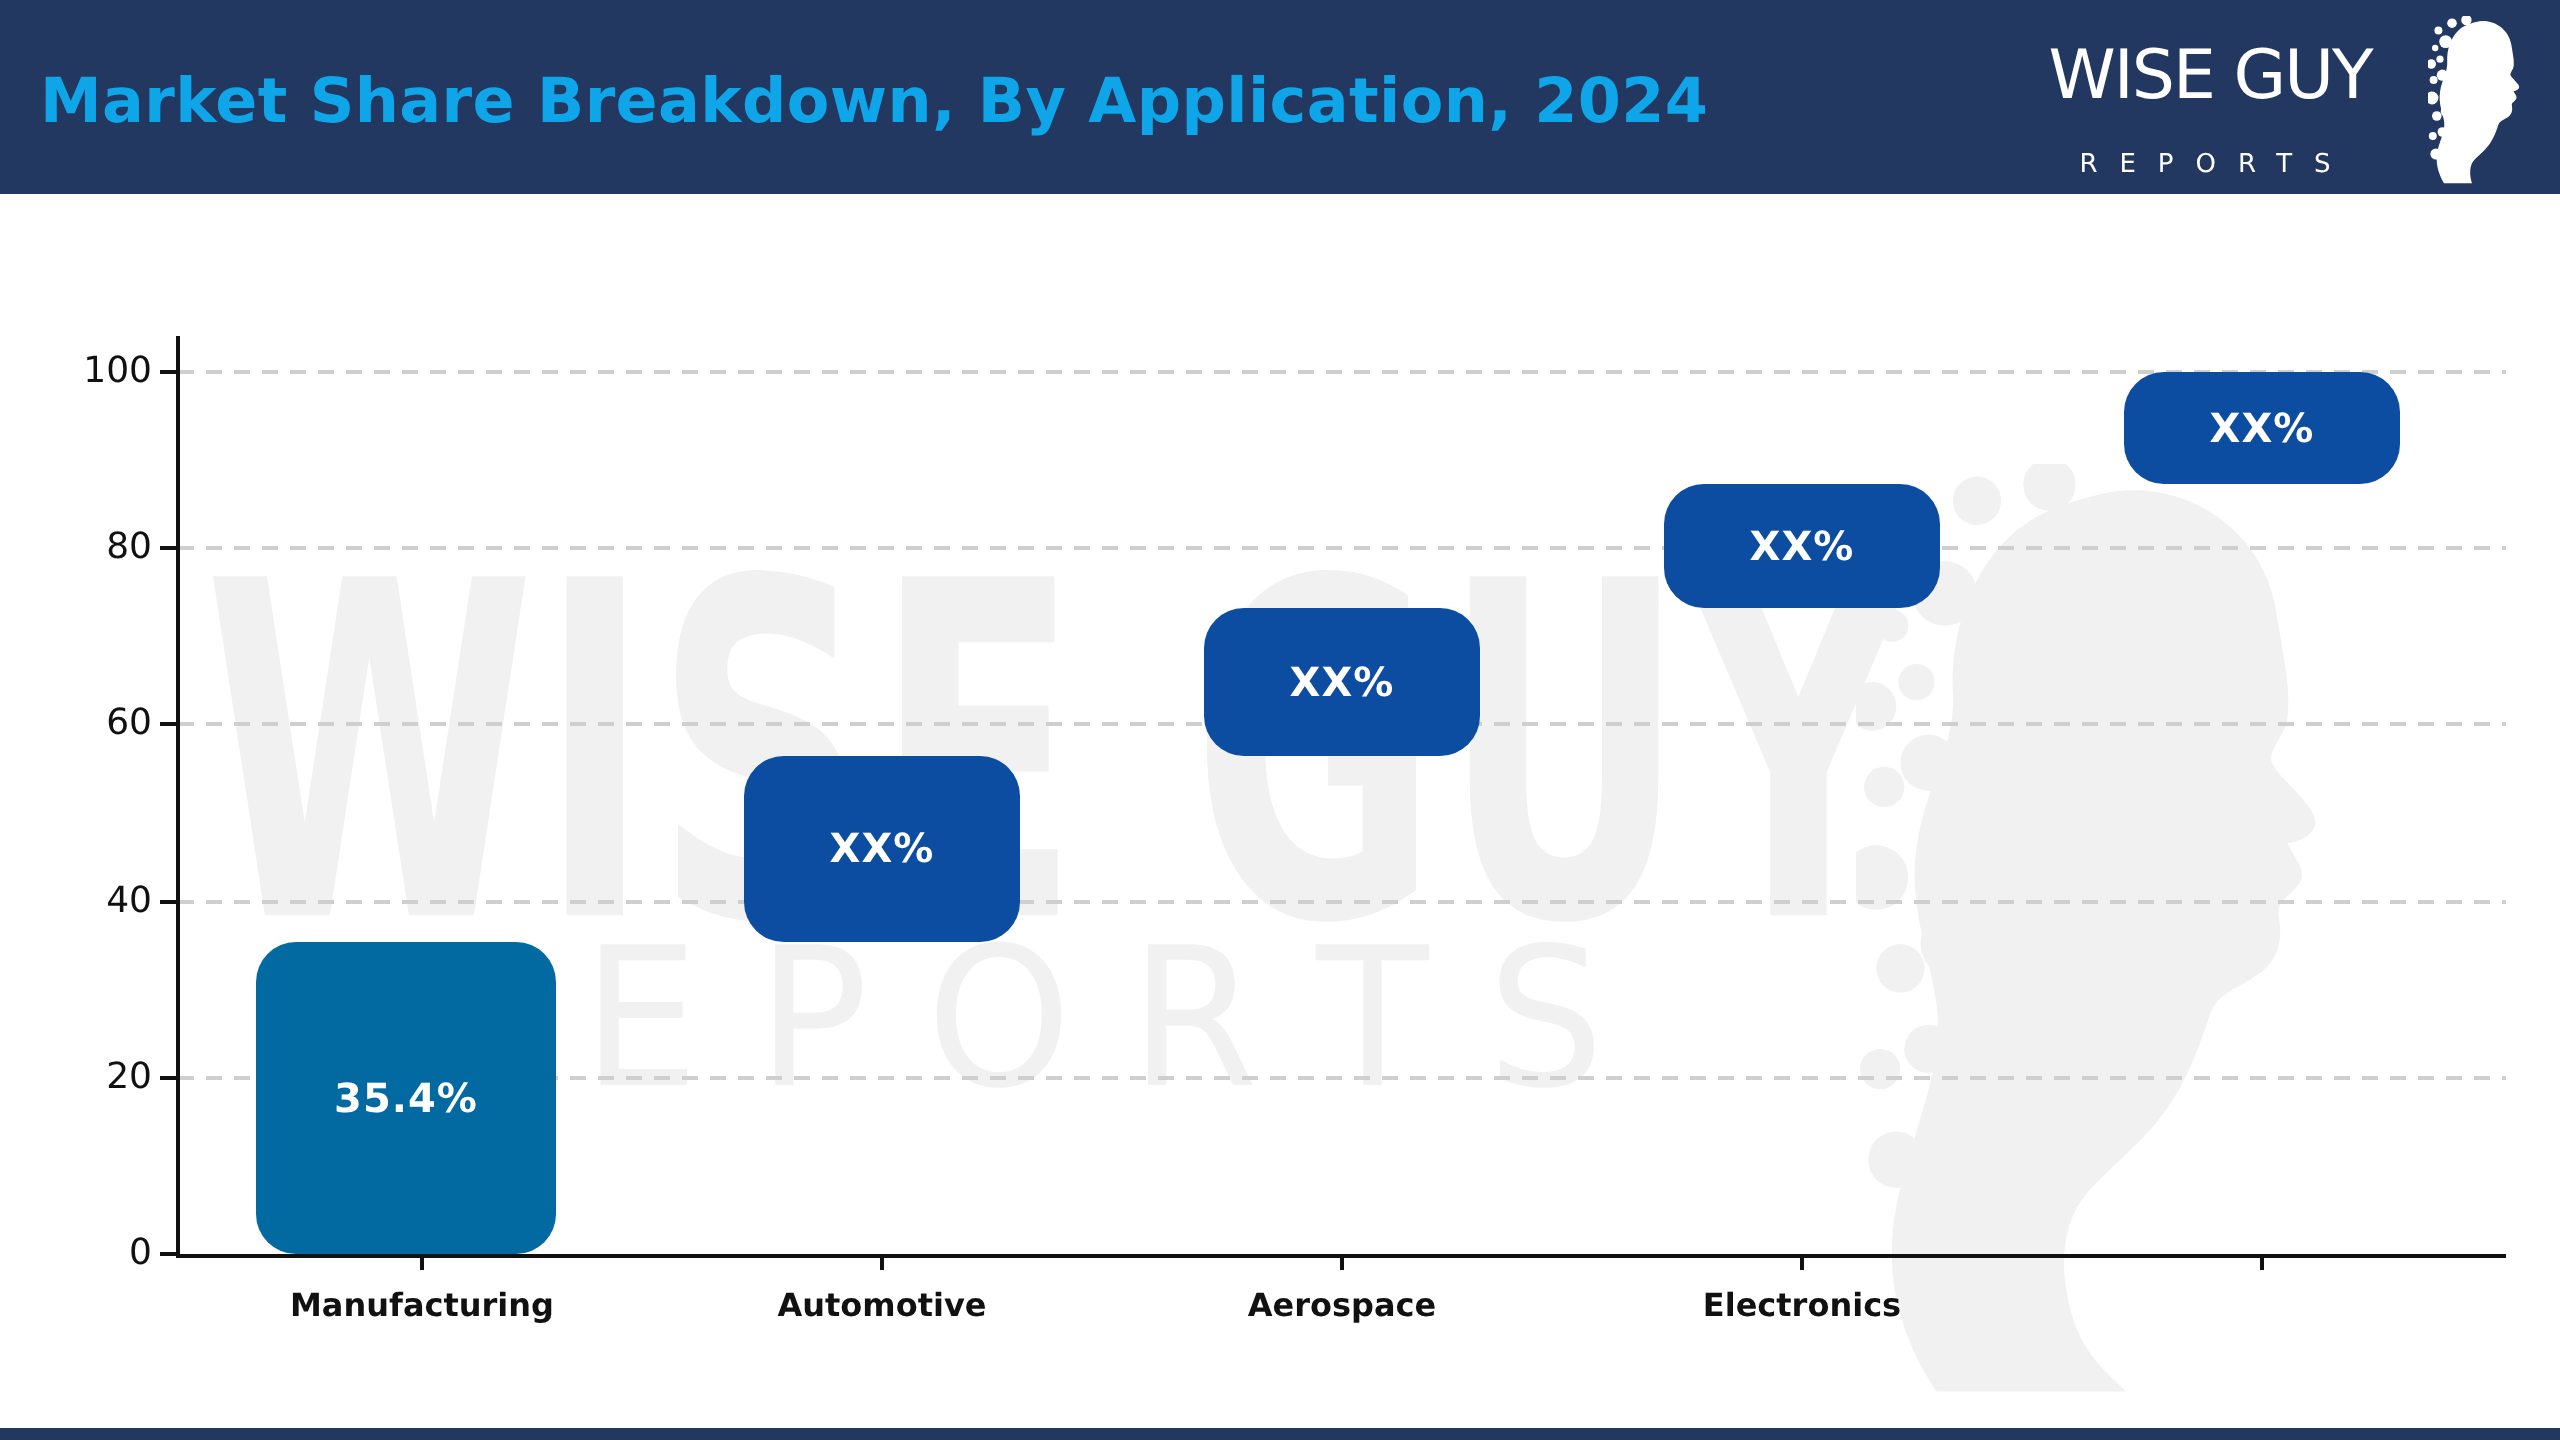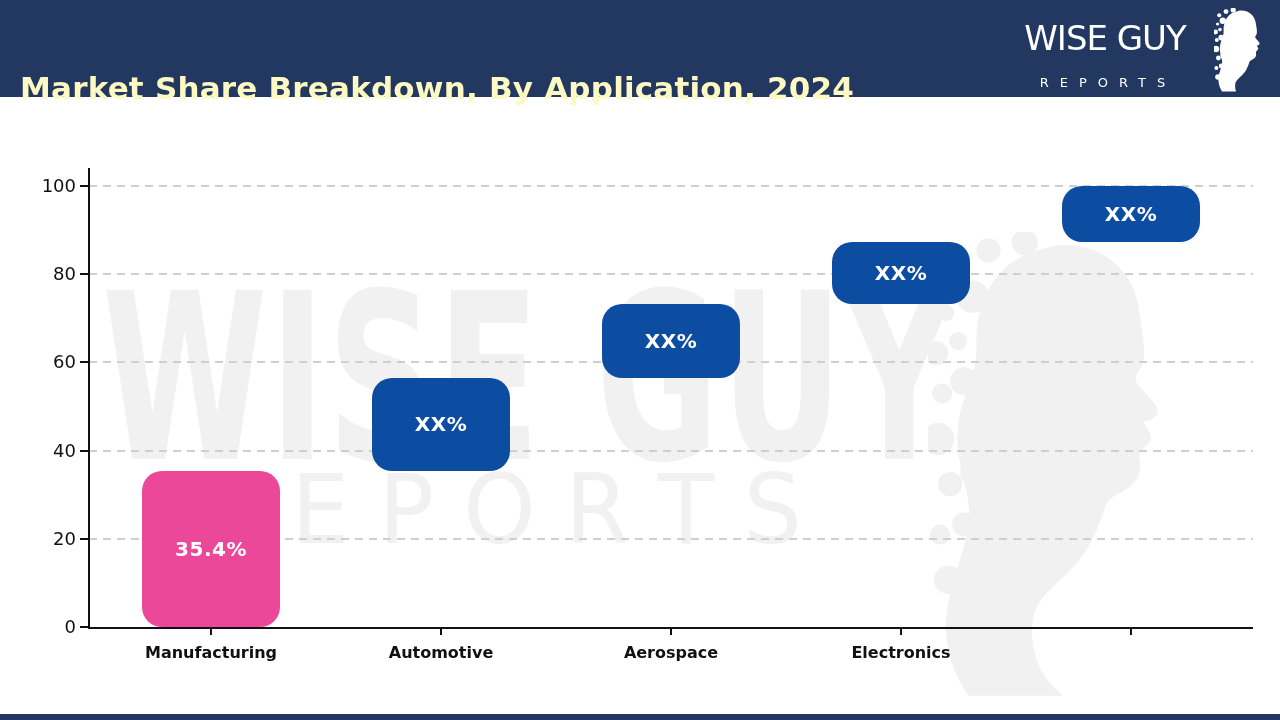--- a/index.html
+++ b/index.html
@@ -3,22 +3,22 @@
 <meta charset="utf-8">
 <style>
   * { margin:0; padding:0; box-sizing:border-box; }
   html,body { width:1280px; height:720px; overflow:hidden; background:#ffffff;
               font-family:"DejaVu Sans","Liberation Sans",sans-serif; }
   #page { position:relative; width:1280px; height:720px; background:#ffffff; overflow:hidden; }
 
   
   #header { position:absolute; left:0; top:0; width:1280px; height:97px;
             background:#233861; z-index:10; }
-  #page-title { position:absolute; left:20px; top:33px; color:#fef9c3;
-                font-size:31px; font-weight:bold; letter-spacing:0.2px; white-space:nowrap;margin-top:37px; }
+  #page-title { position:absolute; left:20px; top:33px; color:#0ea5e9;
+                font-size:31px; font-weight:bold; letter-spacing:0.2px; white-space:nowrap; }
   #logo { position:absolute; right:12px; top:6px; width:262px; height:88px; }
   #logo-text { position:absolute; left:0; top:14px; width:198px; text-align:center; color:#ffffff; }
   #logo-line1 { font-size:34px; font-weight:500; letter-spacing:-1px; line-height:36px; white-space:nowrap; }
   #logo-line2 { font-size:13px; font-weight:400; letter-spacing:11px; margin-top:19px;
                 margin-left:6px; white-space:nowrap; }
   #logo-face { position:absolute; right:2px; top:2px; }
 
   
   .wm { position:absolute; color:#f1f1f1; z-index:1; white-space:nowrap; user-select:none; }
   #wm-line1 { left:102px; top:282px; width:790px; text-align:center;
@@ -106,21 +106,21 @@
       <div class="y-tick-label" style="top: 441.6px; left: 8px;">40</div>
       <div class="gridline" style="top: 361.4px;"></div>
       <div class="y-tick" style="top: 361.4px;"></div>
       <div class="y-tick-label" style="top: 353.4px; left: 8px;">60</div>
       <div class="gridline" style="top: 273.2px;"></div>
       <div class="y-tick" style="top: 273.2px;"></div>
       <div class="y-tick-label" style="top: 265.2px; left: 8px;">80</div>
       <div class="gridline" style="top: 185px;"></div>
       <div class="y-tick" style="top: 185px;"></div>
       <div class="y-tick-label" style="top: 177px; left: 8px;">100</div>
-      <div class="bar" style="left: 142px; top: 470.886px; width: 138px; height: 156.114px; background: #ec4899;">
+      <div class="bar" style="left: 128px; top: 470.886px; width: 150px; height: 156.114px; background: #0369a1;">
         <div class="bar-label">35.4%</div>
       </div>
       <div class="x-tick" style="left: 210px;"></div>
       <div class="x-category-label" style="left: 96px;">Manufacturing</div>
       <div class="bar" style="left: 372px; top: 377.835px; width: 138px; height: 93.051px; background: rgb(12, 77, 162);">
         <div class="bar-label">XX%</div>
       </div>
       <div class="x-tick" style="left: 440px;"></div>
       <div class="x-category-label" style="left: 326px;">Automotive</div>
       <div class="bar" style="left: 602px; top: 304.188px; width: 138px; height: 73.647px; background: rgb(12, 77, 162);">

